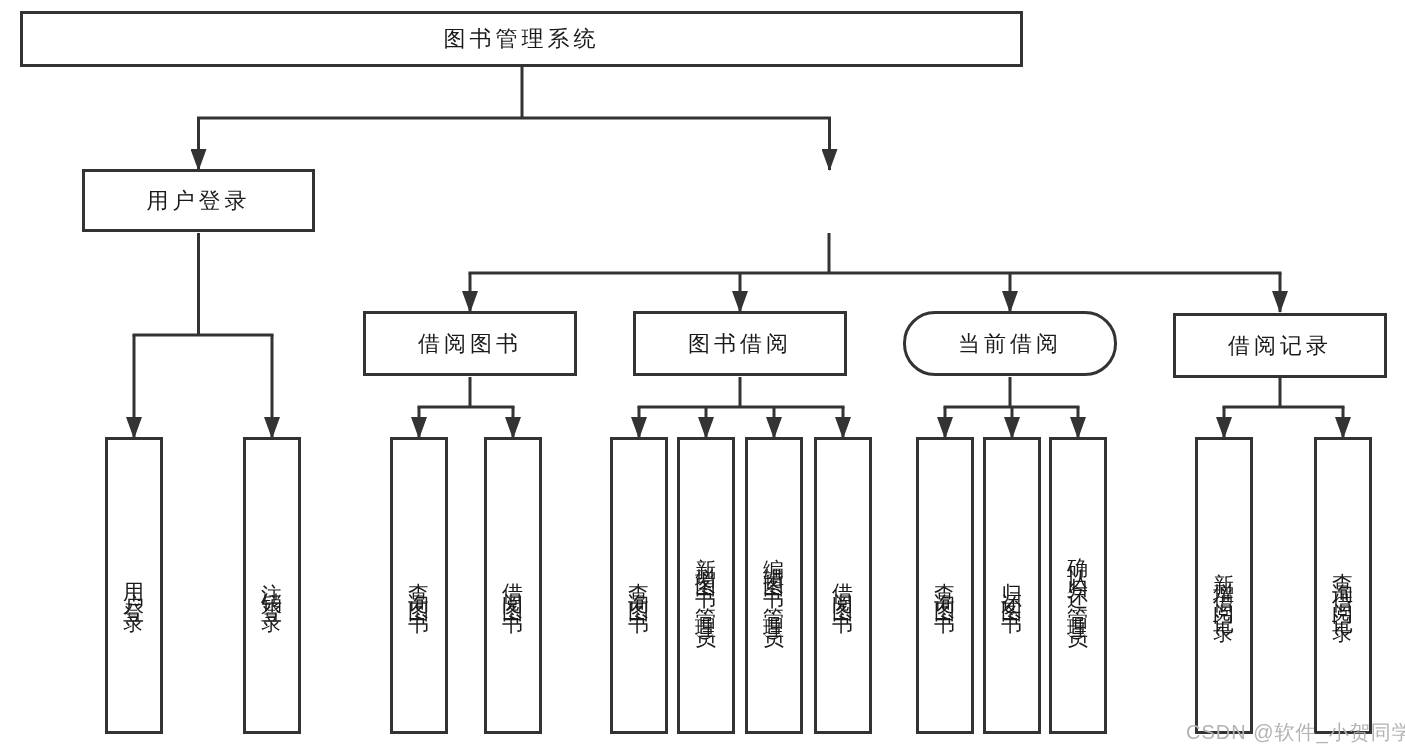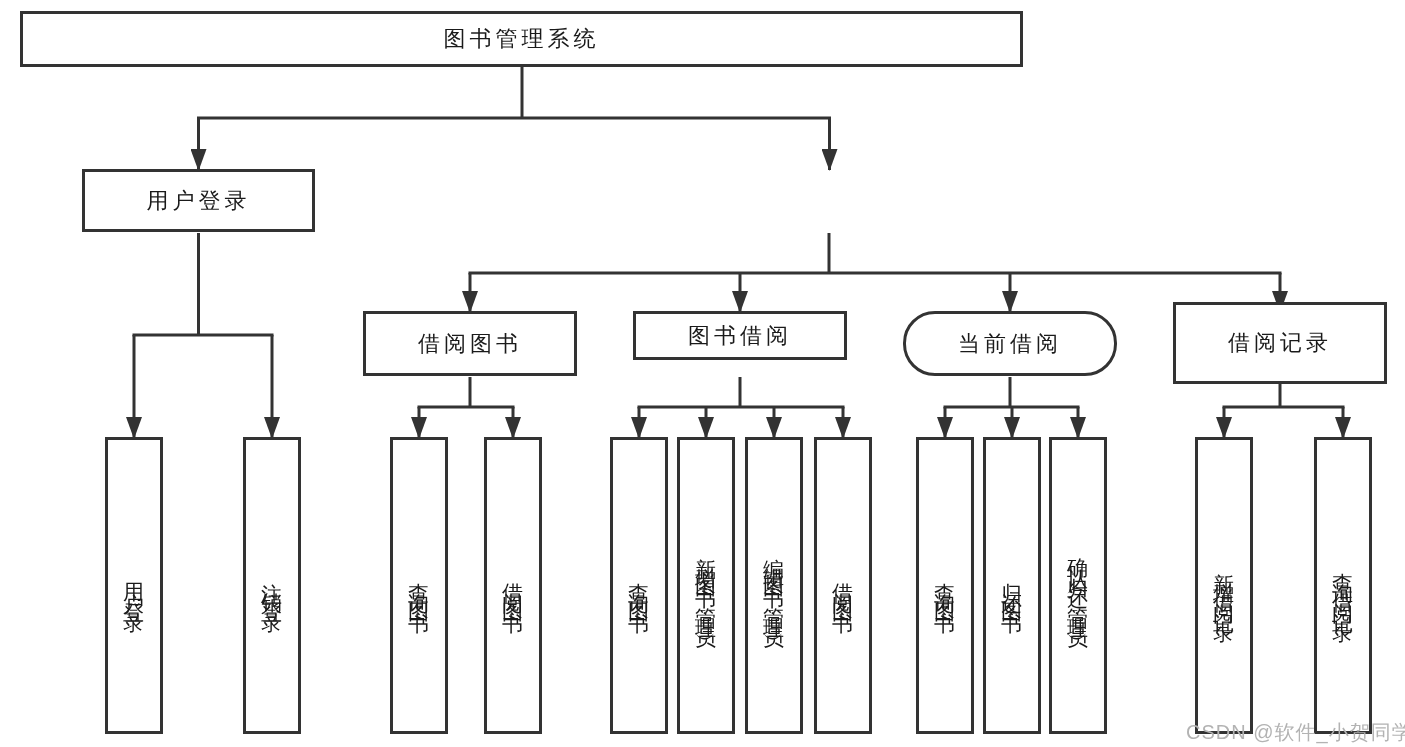--- a/index.html
+++ b/index.html
@@ -117,23 +117,23 @@
     <path class="wire bar" d="M1224 407 H1343"></path>
     <path class="wire" d="M1224 407 V438" marker-end="url(#arw)"></path>
     <path class="wire" d="M1343 407 V438" marker-end="url(#arw)"></path>
   </svg>
 
   <div class="box h" style="left:20px; top:11px; width:1003px; height:56px;">图书管理系统</div>
 
   <div class="box h" style="left:82px; top:169px; width:233px; height:63px;">用户登录</div>
 
   <div class="box h" style="left:363px; top:311px; width:214px; height:65px;">借阅图书</div>
-  <div class="box h" style="left:633px; top:311px; width:214px; height:49px;">图书借阅</div>
+  <div class="box h" style="left:633px; top:311px; width:214px; height:65px;">图书借阅</div>
   <div class="box h" style="left:903px; top:311px; width:214px; height:65px;border-radius:32px;">当前借阅</div>
-  <div class="box h" style="left:1173px; top:302px; width:214px; height:82px;">借阅记录</div>
+  <div class="box h" style="left:1173px; top:313px; width:214px; height:65px;">借阅记录</div>
 
   <div class="box v" style="left:105px; top:437px; width:58px; height:297px;">用户登录</div>
   <div class="box v" style="left:243px; top:437px; width:58px; height:297px;">注销登录</div>
 
   <div class="box v" style="left:390px; top:437px; width:58px; height:297px;">查询图书</div>
   <div class="box v" style="left:484px; top:437px; width:58px; height:297px;">借阅图书</div>
 
   <div class="box v" style="left:610px; top:437px; width:58px; height:297px;">查询图书</div>
   <div class="box v" style="left:677px; top:437px; width:58px; height:297px;">新增图书（管理员）</div>
   <div class="box v" style="left:745px; top:437px; width:58px; height:297px;">编辑图书（管理员）</div>

